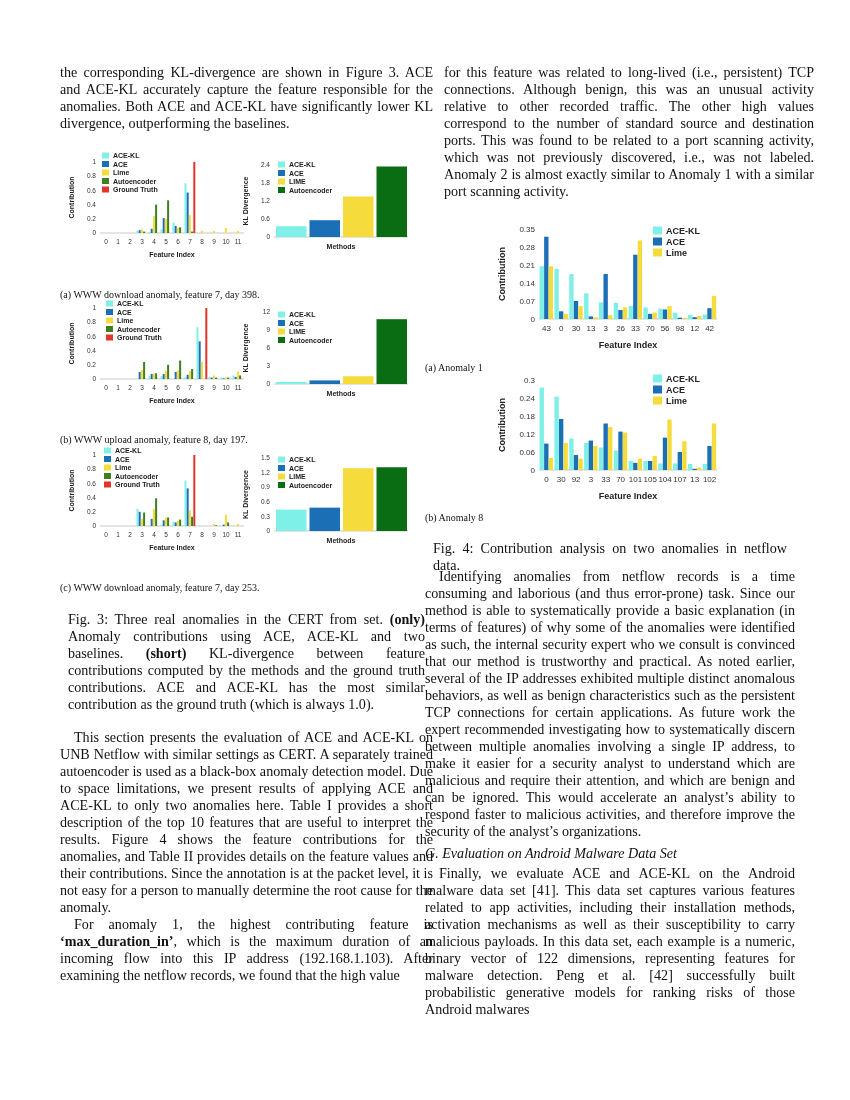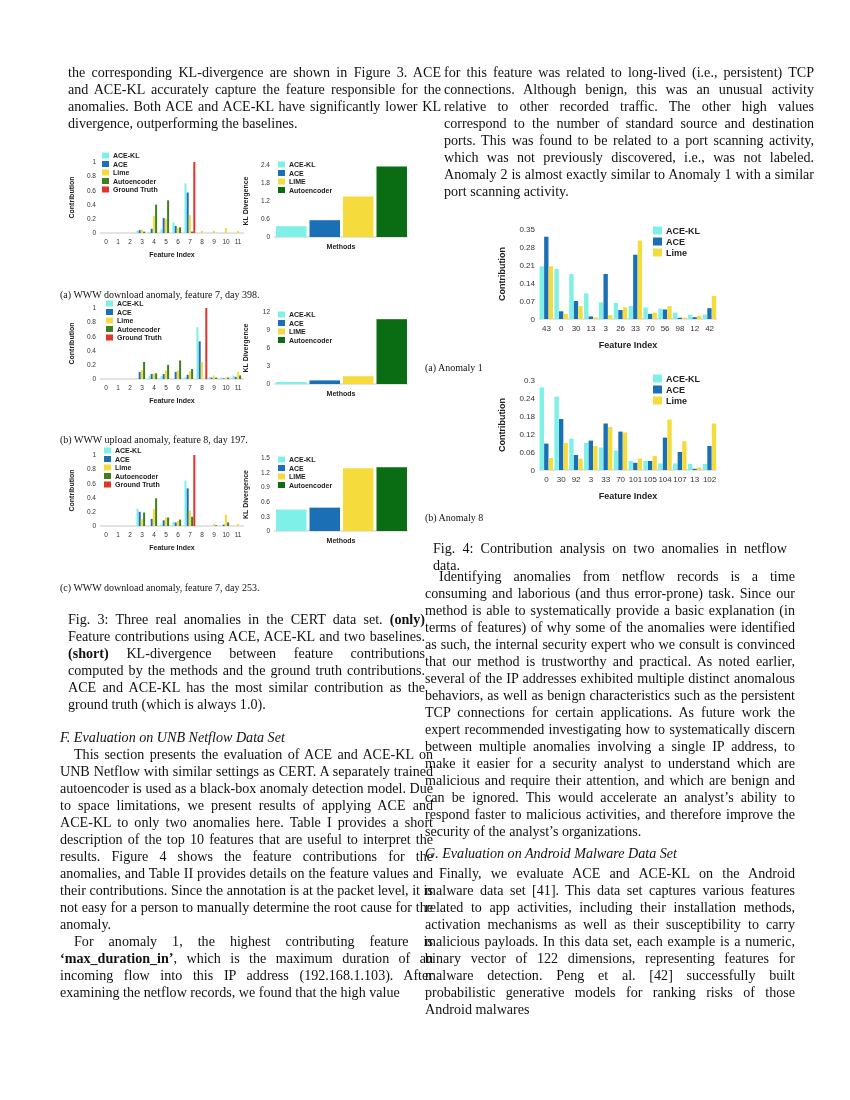--- a/index.html
+++ b/index.html
@@ -1,19 +1,19 @@
 <!DOCTYPE html>
 <html><head>
 <meta charset="utf-8">
 <style>
   html, body { margin: 0; padding: 0; background: #ffffff; }
   body { width: 850px; height: 1100px; position: relative; overflow: hidden;
          font-family: "Liberation Serif", "DejaVu Serif", serif; color: #111; }
   .col { position: absolute; width: 373px; }
-  .col-left { left: 60px; top: 64px; margin-left: 8px; }
+  .col-left { left: 60px; top: 64px; }
   .col-right { left: 425px; top: 64px; width: 370px; margin-left: 19px; }
   p.body { margin: 0; font-size: 14.1px; line-height: 17px; text-align: justify; hyphens: none; }
   p.indent { text-indent: 14px; }
   .subsec { font-style: italic; font-size: 14.1px; line-height: 17px; margin: 0; }
   .subcap { font-size: 10px; text-align: left; line-height: 15px; }
   .figcap { font-size: 14.1px; line-height: 17px; text-align: justify; margin: 8px; }
   .abs { position: absolute; }
   svg text { font-family: "Liberation Sans", "DejaVu Sans", sans-serif; }
   .chart { position: absolute; }
 </style>
@@ -276,26 +276,25 @@
     <text x="53" y="25.5" font-size="7" font-weight="bold" fill="#222">ACE</text>
     <rect x="42" y="28.5" width="7" height="6" fill="#f5dc3c"></rect>
     <text x="53" y="34" font-size="7" font-weight="bold" fill="#222">LIME</text>
     <rect x="42" y="37" width="7" height="6" fill="#0a6d14"></rect>
     <text x="53" y="42.5" font-size="7" font-weight="bold" fill="#222">Autoencoder</text>
   </svg>
 <div class="abs subcap" style="left:60px;top:580px;width:373px;">(c) WWW download anomaly, feature 7, day 253.</div>
 
 <div class="abs" style="left:60px;top:603px;width:373px;">
   <p class="figcap">
-    <span>Fig. 3: Three real anomalies in the CERT data set. </span><b>(only)</b><span> Feature contributions using ACE, ACE-KL and two baselines. </span><b>(short)</b><span> KL-divergence between feature contributions computed by the methods and the ground truth contributions. ACE and ACE-KL has the most similar contribution as the ground truth (which is always 1.0).</span>
+    <span>Fig. 3: Three real anomalies in the CERT from set. </span><b>(only)</b><span> Anomaly contributions using ACE, ACE-KL and two baselines. </span><b>(short)</b><span> KL-divergence between feature contributions computed by the methods and the ground truth contributions. ACE and ACE-KL has the most similar contribution as the ground truth (which is always 1.0).</span>
   </p>
 </div>
 
 <div class="abs" style="left:60px;top:729px;width:373px;">
-  <p class="subsec">F. Evaluation on UNB Netflow Data Set</p>
   <p class="body indent">This section presents the evaluation of ACE and ACE-KL on UNB Netflow with similar settings as CERT. A separately trained autoencoder is used as a black-box anomaly detection model. Due to space limitations, we present results of applying ACE and ACE-KL to only two anomalies here. Table I provides a short description of the top 10 features that are useful to interpret the results. Figure 4 shows the feature contributions for the anomalies, and Table II provides details on the feature values and their contributions. Since the annotation is at the packet level, it is not easy for a person to manually determine the root cause for the anomaly.</p>
   <p class="body indent"><span>For anomaly 1, the highest contributing feature is </span><b>‘max_duration_in’</b><span>, which is the maximum duration of an incoming flow into this IP address (192.168.1.103). After examining the netflow records, we found that the high value</span></p>
 </div>
 
 <div class="col col-right">
   <p class="body">for this feature was related to long-lived (i.e., persistent) TCP connections. Although benign, this was an unusual activity relative to other recorded traffic. The other high values correspond to the number of standard source and destination ports. This was found to be related to a port scanning activity, which was not previously discovered, i.e., was not labeled. Anomaly 2 is almost exactly similar to Anomaly 1 with a similar port scanning activity.</p>
 </div>
 
 <svg class="chart" id="fig4a" style="left:495px;top:218px;" width="230" height="135">
     <line x1="44" y1="101" x2="222" y2="101" stroke="#bbb" stroke-width="0.8"></line>

